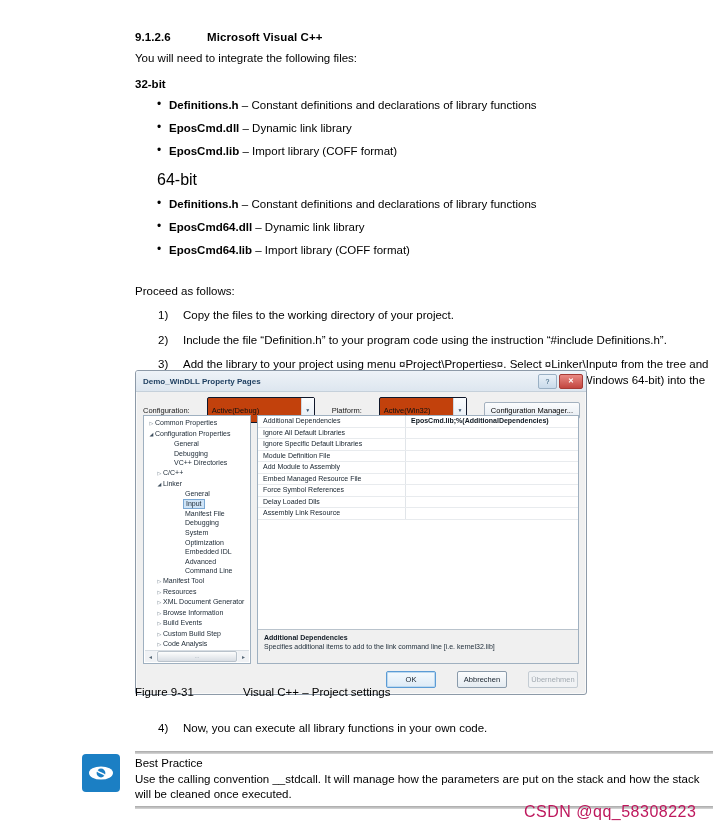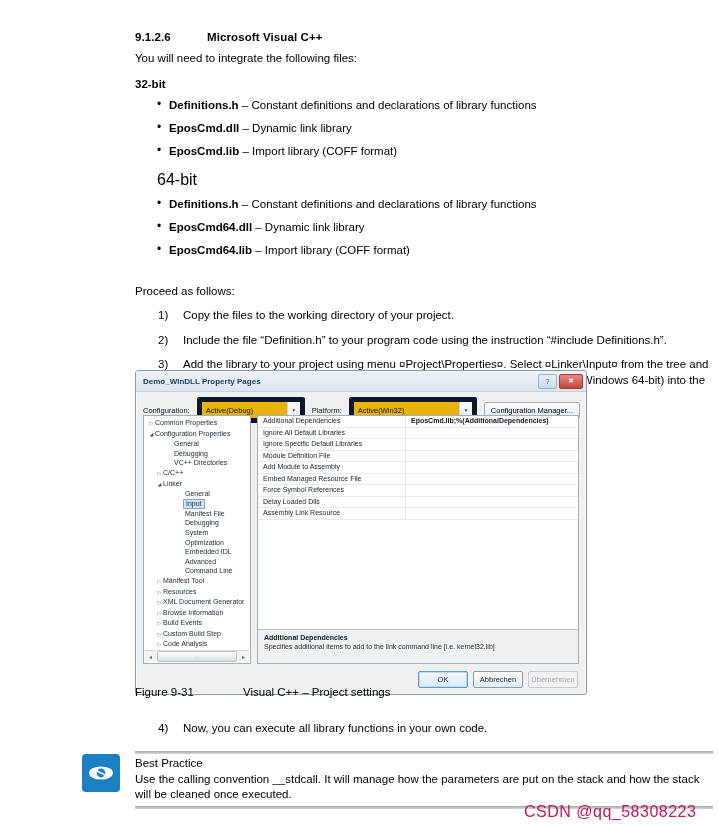--- a/index.html
+++ b/index.html
@@ -104,29 +104,29 @@
     background: linear-gradient(#e98a84, #c24640);
     border-color: #a63b36;
     color: #ffffff;
     width: 22px;
     font-weight: bold;
   }
 
   .cfgbar {
     display: flex; align-items: center;
     padding: 5px 6px 5px 7px;
-    gap: 7px;
+    gap: 17px;
     font-size: 7.5px;
   }
   .cfgbar label { color: #1a1a1a; white-space: nowrap; }
   .combo {
     position: relative;
     height: 26px;
-    background: #eab308;
-    border: 5px solid #0f172a;
+    background: #c2410c;
+    border: 1px solid #0f172a;
     border-radius: 2px;
     font-size: 7.5px;
     color: #111;
     display: flex; align-items: center;
     padding-left: 4px;
     box-sizing: border-box;
   }
   .combo .arrow {
     position: absolute; right: 0; top: 0;
     width: 12px; height: 100%;
@@ -266,21 +266,21 @@
     border-top: 1px solid #b9c3cc;
     padding: 4px 6px;
     box-sizing: border-box;
   }
   .desc-title { font-size: 7px; font-weight: bold; color: #101a24; }
   .desc-text { font-size: 7px; color: #22303c; margin-top: 2px; }
 
   .button-row {
     position: absolute;
     right: 8px; bottom: 6px;
-    display: flex; gap: 5px;
+    display: flex; gap: 21px;
   }
   .dlg-btn {
     width: 48px; height: 15px;
     border: 1px solid #8a9bab;
     border-radius: 2px;
     font-size: 7.5px;
     display: flex; align-items: center; justify-content: center;
     background: linear-gradient(#fbfcfd, #e4ebf1);
     color: #15202b;
   }

